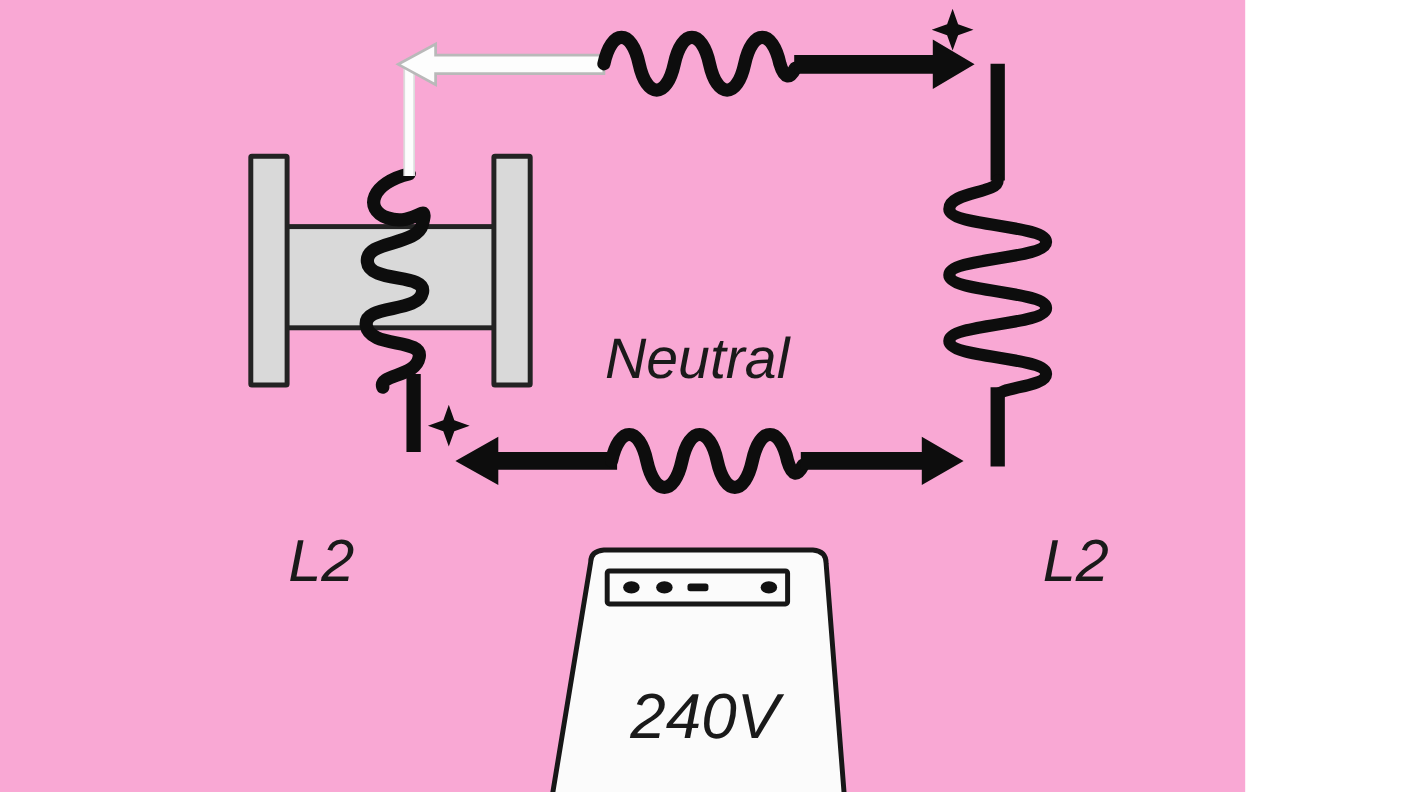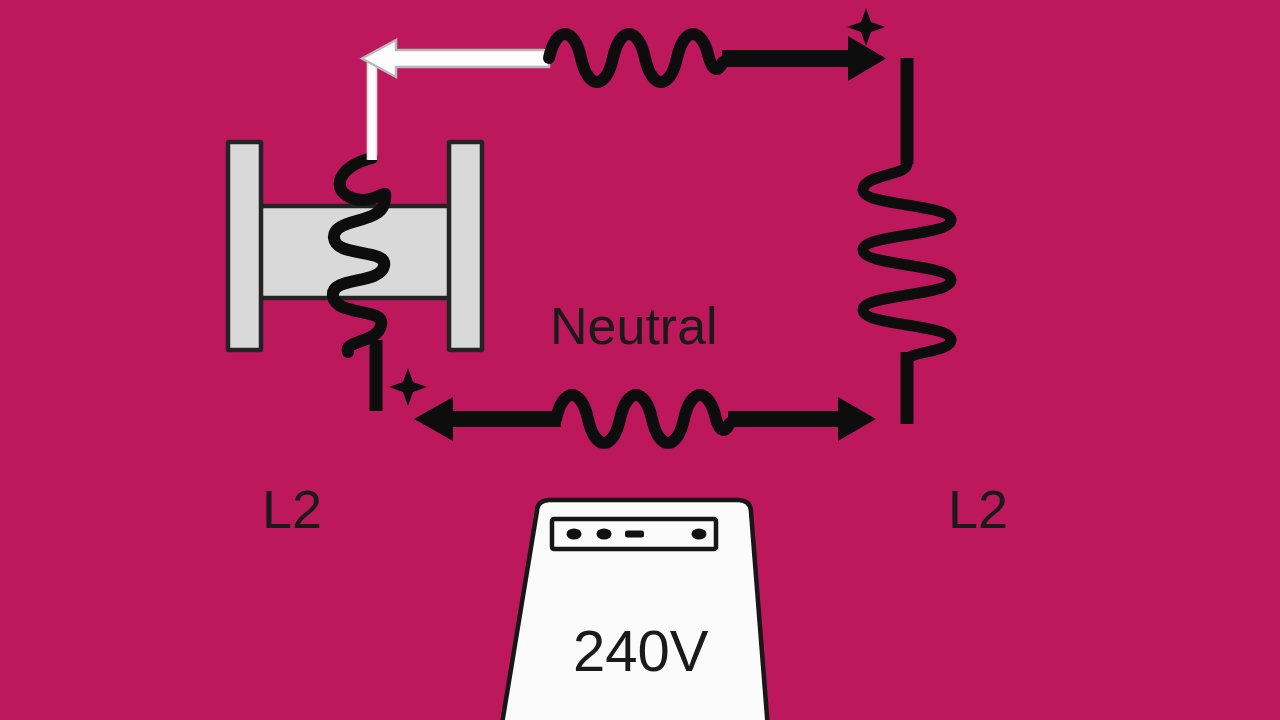--- a/index.html
+++ b/index.html
@@ -6,24 +6,25 @@
   html, body {
     margin: 0;
     padding: 0;
     background: #ffffff;
   }
   body {
     font-family: "Liberation Sans", sans-serif;
   }
   #stage {
     position: relative;
-    width: 1280px;
+    width: 1132px;
     height: 720px;
-    background: #be185d;
+    background: #f9a8d4;
     overflow: hidden;
+    font-style: italic;
   }
   #diagram {
     position: absolute;
     left: 0;
     top: 0;
     width: 1280px;
     height: 720px;
     display: block;
   }
   .label-text {

